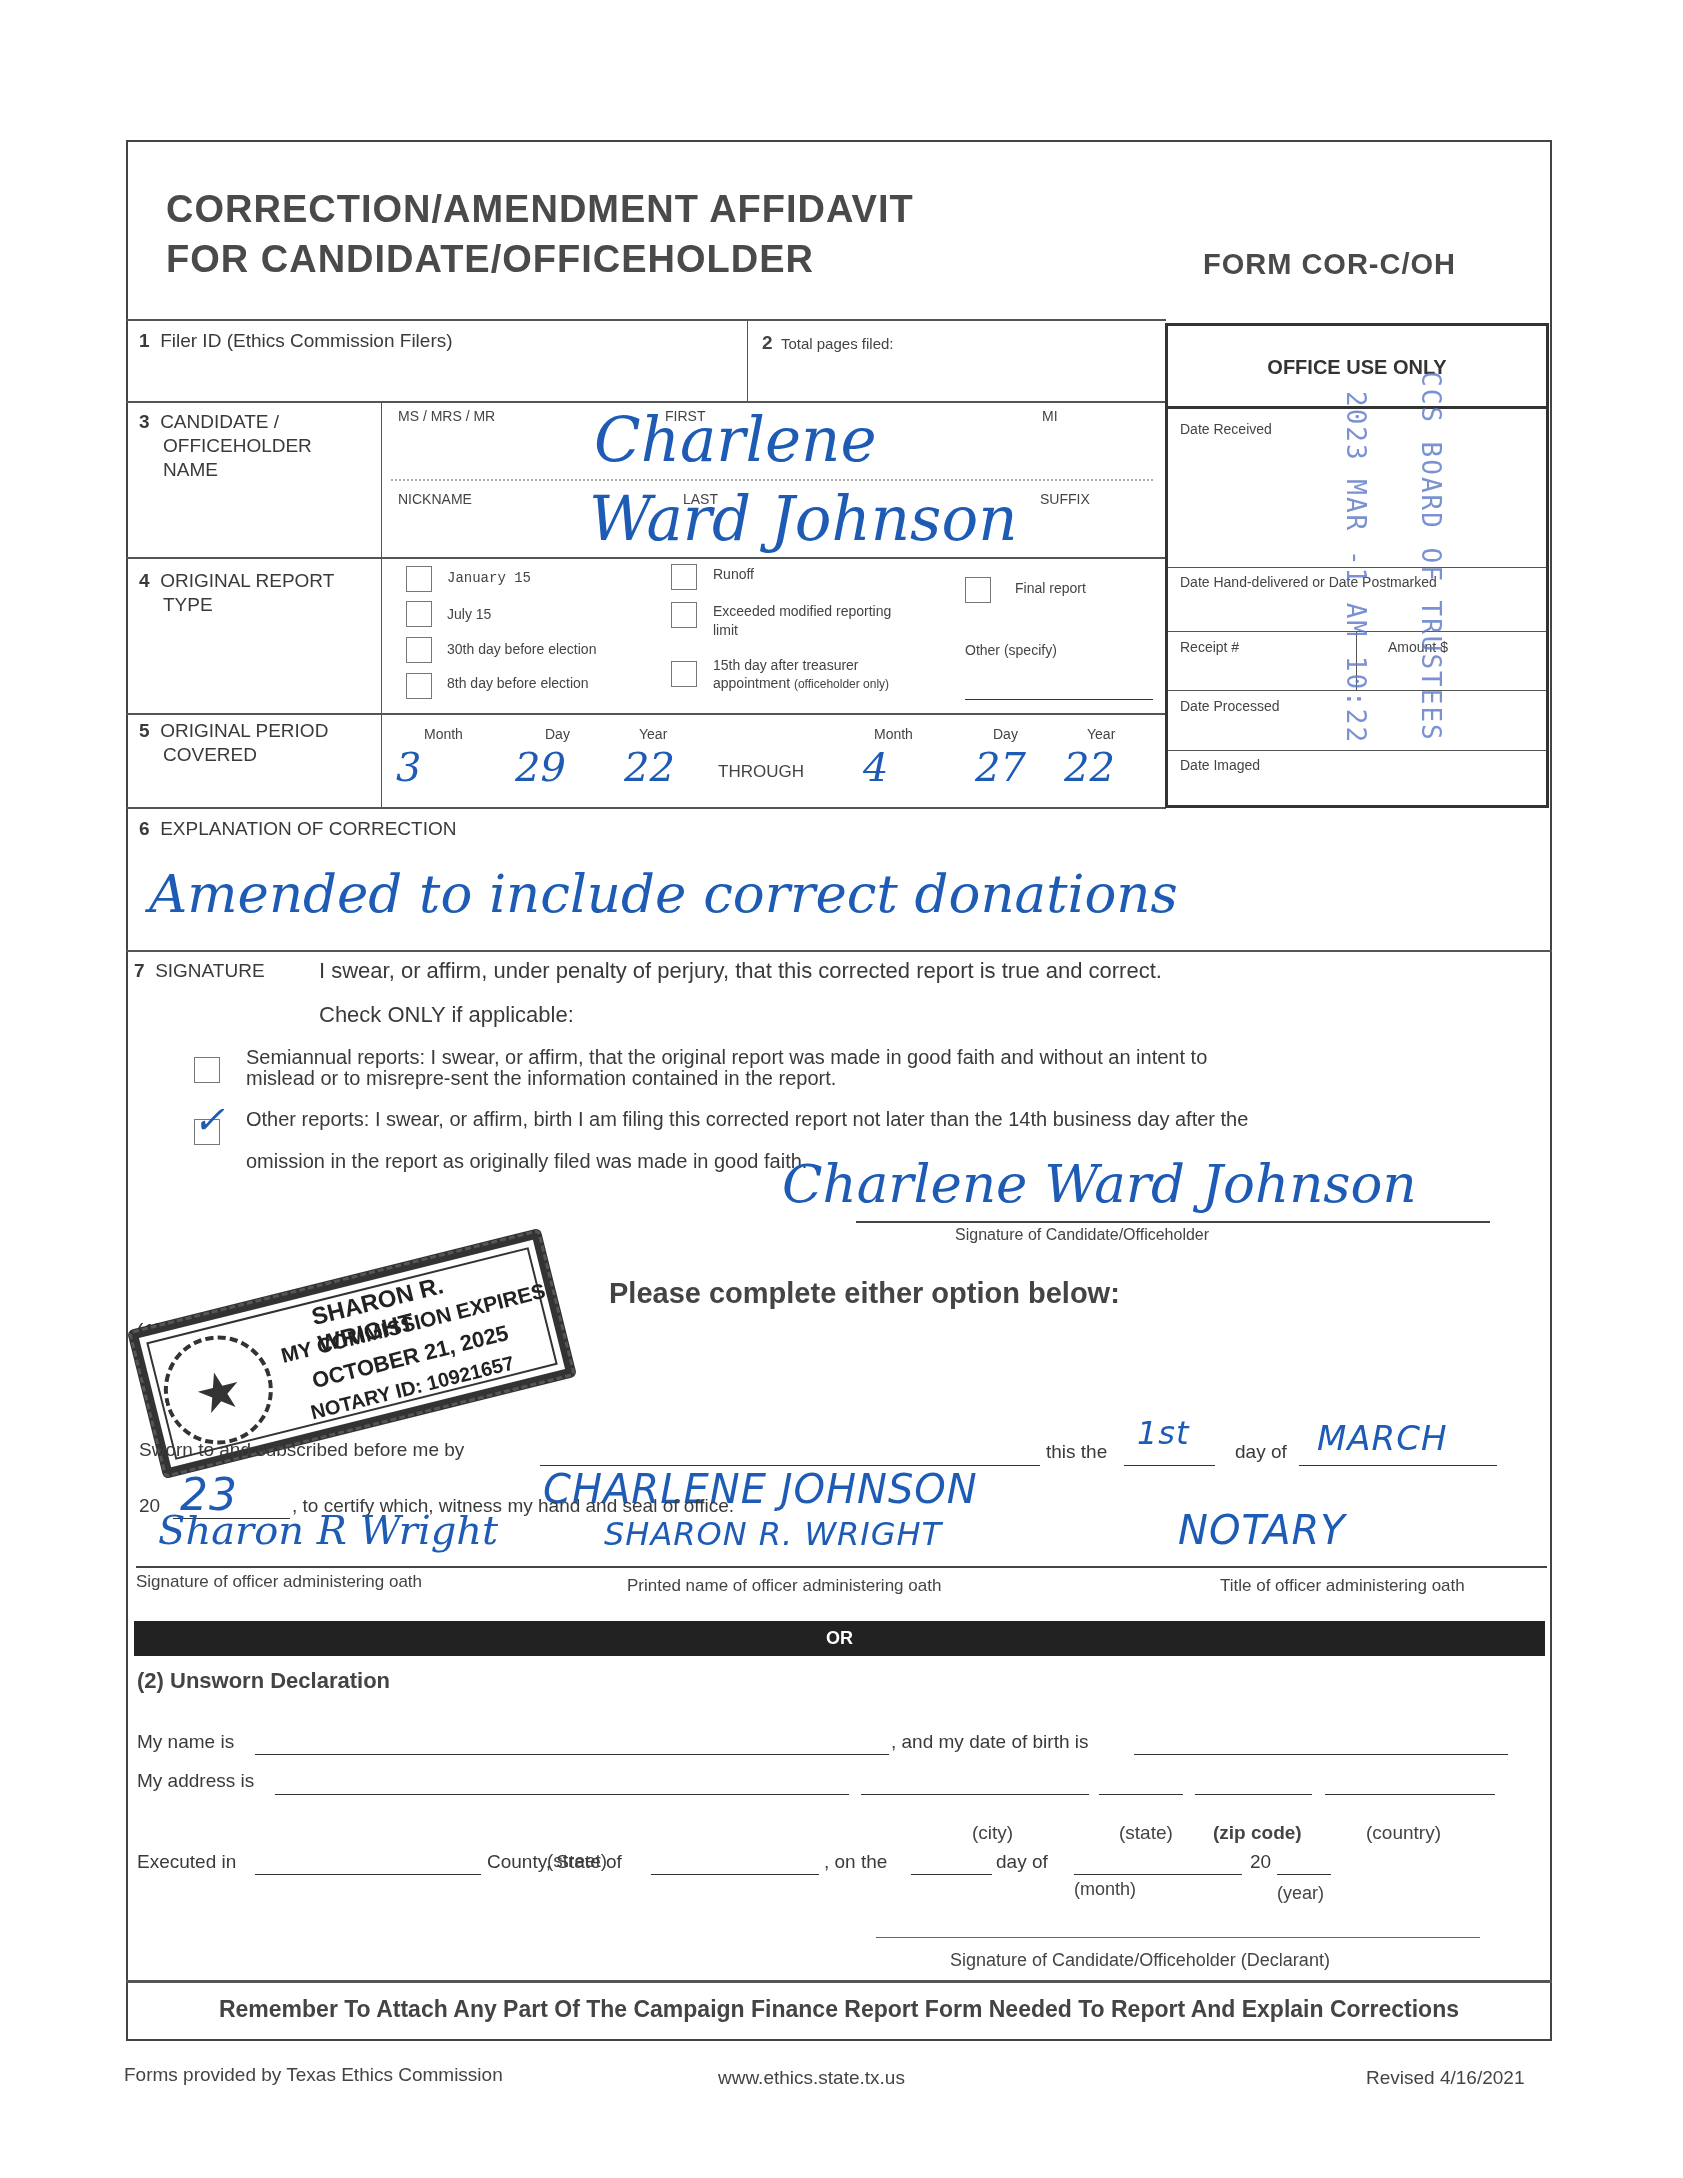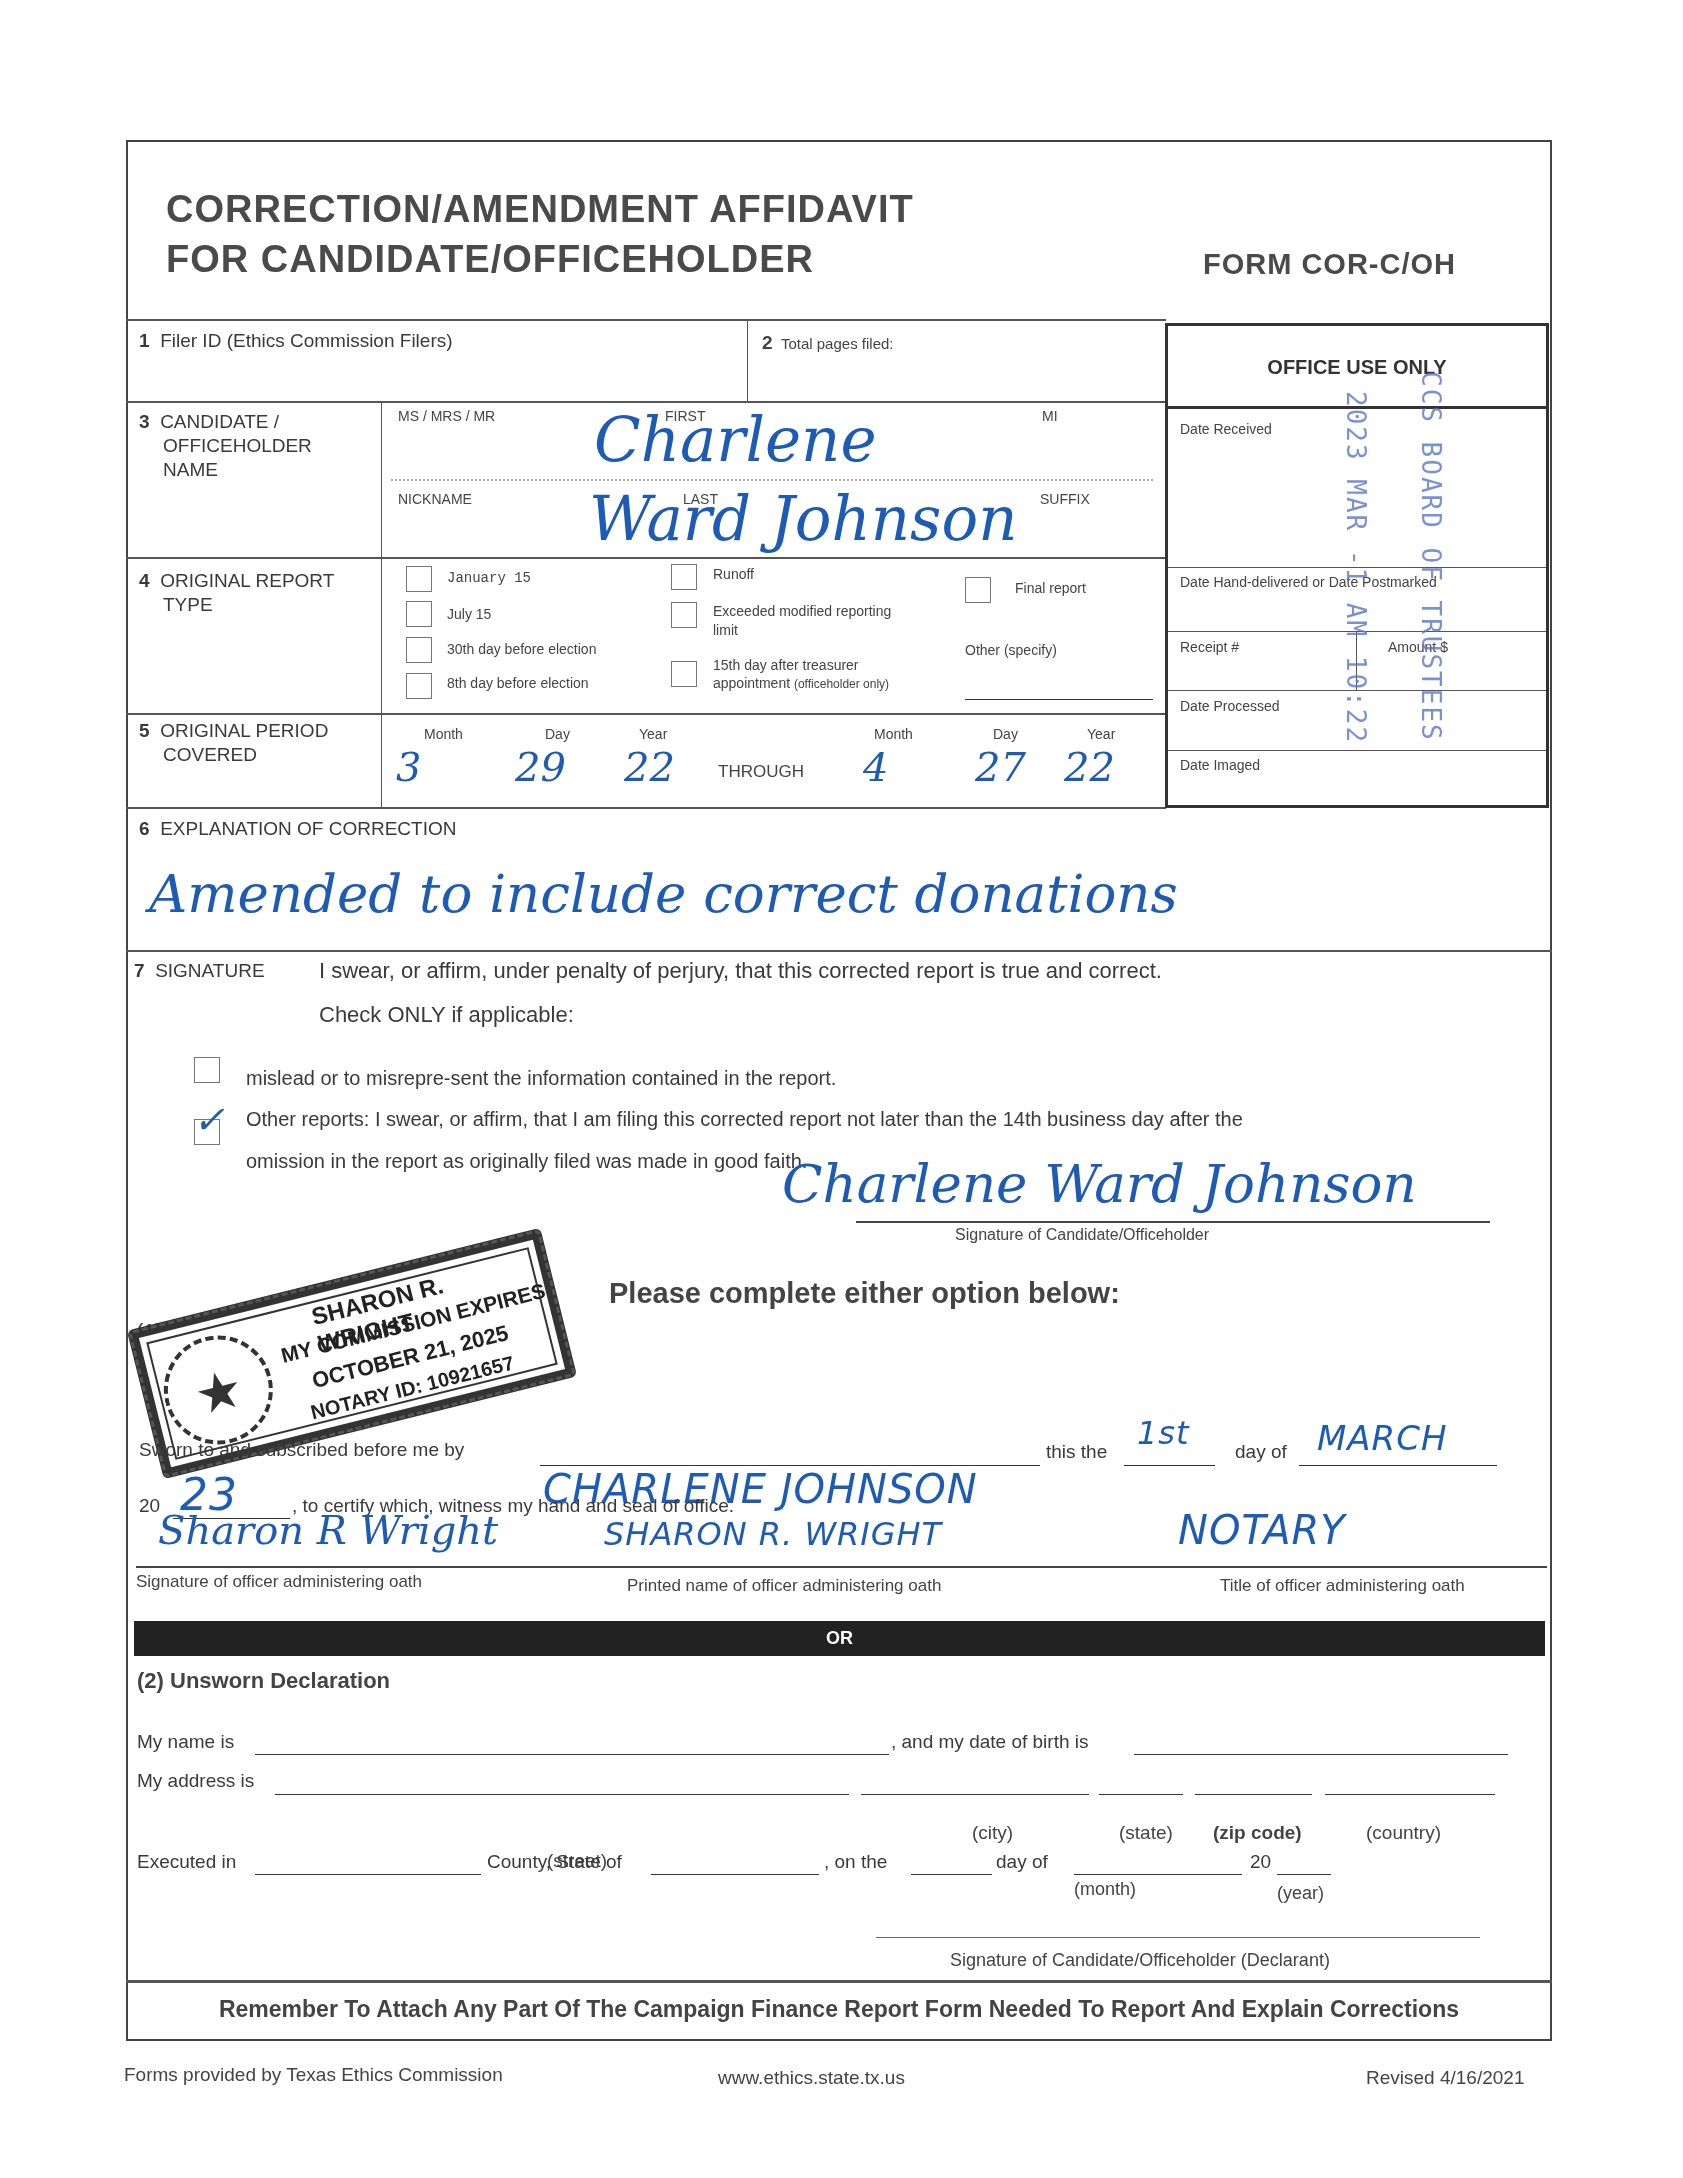--- a/index.html
+++ b/index.html
@@ -139,27 +139,27 @@
 <div class="abs hand" style="left:149px; top:863px; font-size:53px;">Amended to include correct donations</div>
 
 <div class="abs" style="left:134px; top:960px; font-size:19px;">
   <span style="font-weight:bold;">7</span>&nbsp;&nbsp;<span>SIGNATURE</span>
 </div>
 <div class="abs" style="left:319px; top:958px; font-size:22px;">I swear, or affirm, under penalty of perjury, that this corrected report is true and correct.</div>
 <div class="abs" style="left:319px; top:1002px; font-size:22px;">Check ONLY if applicable:</div>
 
 <div class="cb" style="left:194px; top:1057px;"></div>
 <div class="abs" style="left:246px; top:1047px; font-size:20px; line-height:21px;">
-  <br><span>mislead or to misrepre-sent the information contained in the report.</span>
+  <span>Semiannual reports:  I swear, or affirm, that the original report was made in good faith and without  an intent to</span><br><span>mislead or to misrepre-sent the information contained in the report.</span>
 </div>
 <div class="cb" style="left:194px; top:1119px;">
   <span class="abs hand" style="left:-2px; top:-22px; font-size:38px;">✓</span>
 </div>
 <div class="abs" style="left:246px; top:1109px; font-size:20px; line-height:21px;">
-  <span>Other reports:  I swear, or affirm, that I am filing this corrected report not later than the 14th business day after the</span><br><br><span>omission in the report as originally filed was made in good faith.</span>
+  <span>Other reports:  I swear, or affirm, birth I am filing this corrected report not later than the 14th business day after the</span><br><br><span>omission in the report as originally filed was made in good faith.</span>
 </div>
 <div class="abs hand" style="left:782px; top:1153px; font-size:53px;">Charlene Ward Johnson</div>
 <div class="abs" style="left:856px; top:1221px; width:634px; border-top:2px solid #444;"></div>
 <div class="abs sm" style="left:955px; top:1226px; font-size:16px;">Signature of Candidate/Officeholder</div>
 
 <div class="abs" style="left:609px; top:1277px; font-size:29px; font-weight:bold; color:#444;">Please complete either option below:</div>
 
 <div class="abs" style="left:136px; top:1319px; font-size:22px;">(1) Affidavit</div>
 <div class="abs" style="left:153px; top:1379px; font-size:19px;">NOTARY STAMP/SEAL</div>
 

